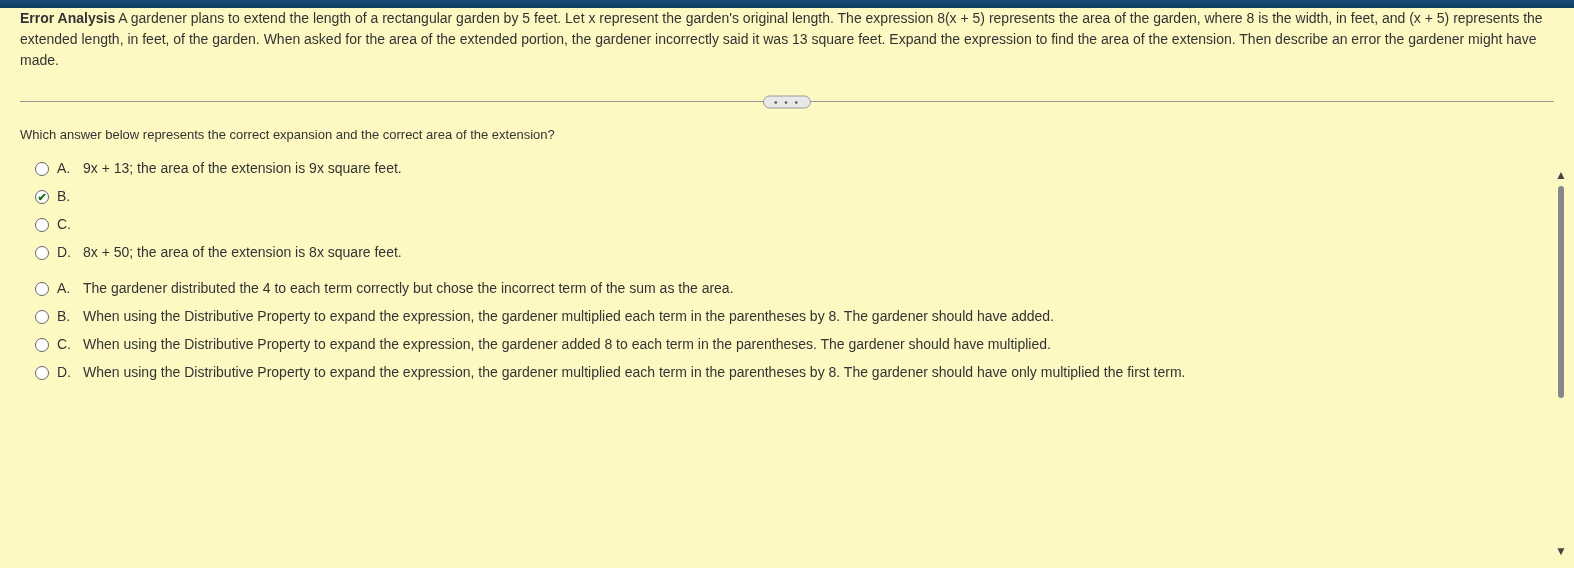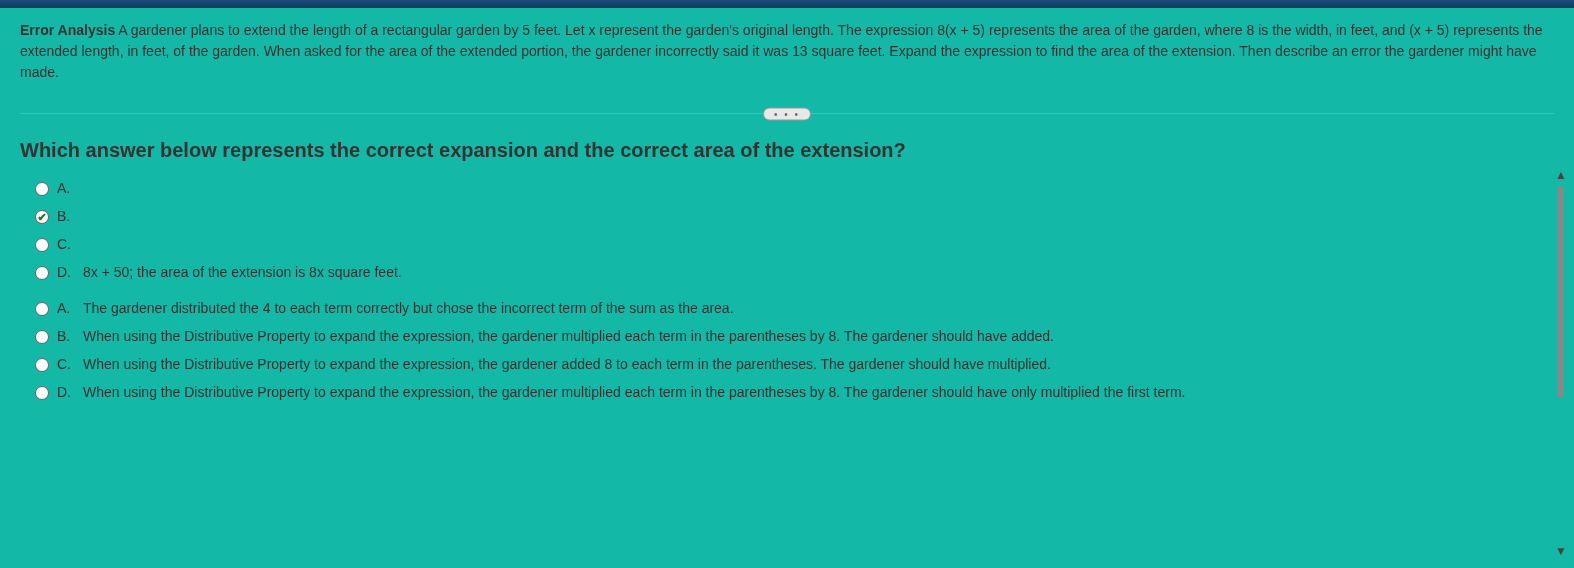--- a/index.html
+++ b/index.html
@@ -14,22 +14,22 @@
       height: 568px;
       overflow: hidden;
       position: relative;
     }
     .top-bar {
       background: linear-gradient(to bottom, #1a4d7a, #0d3a5e);
       height: 8px;
       width: 100%;
     }
     .content-area {
-      padding: 12px 20px;
-      background: #14b8a6;
+      padding: 0 20px;
+      background: #fef9c3;
       height: calc(100% - 8px);
       position: relative;
     }
     .problem-text {
       font-size: 14px;
       color: #333;
       line-height: 1.5;
       margin-bottom: 30px;
     }
     .problem-title {
@@ -49,25 +49,24 @@
       transform: translate(-50%, -50%);
       background: #e8e8e8;
       border: 1px solid #999;
       border-radius: 10px;
       padding: 0 10px;
       font-size: 10px;
       color: #666;
       letter-spacing: 2px;
     }
     .question-text {
-      font-size: 20px;
+      font-size: 13px;
       color: #333;
       margin-bottom: 18px;
       margin-top: 25px;
-      font-weight: bold;
     }
     .options-group {
       margin-left: 15px;
       margin-bottom: 20px;
     }
     .option-row {
       display: flex;
       align-items: flex-start;
       margin-bottom: 12px;
       gap: 8px;
@@ -152,20 +151,21 @@
     <hr class="divider">
     <span class="divider-pill">• • •</span>
   </div>
 
   <div class="question-text">Which answer below represents the correct expansion and the correct area of the extension?</div>
 
   <div class="options-group">
     <div class="option-row">
       <span class="radio"></span>
       <span class="option-letter">A.</span>
+      <span class="option-text">9x + 13; the area of the extension is 9x square feet.</span>
     </div>
     <div class="option-row">
       <span class="radio selected"></span>
       <span class="option-letter">B.</span>
     </div>
     <div class="option-row">
       <span class="radio"></span>
       <span class="option-letter">C.</span>
     </div>
     <div class="option-row">

